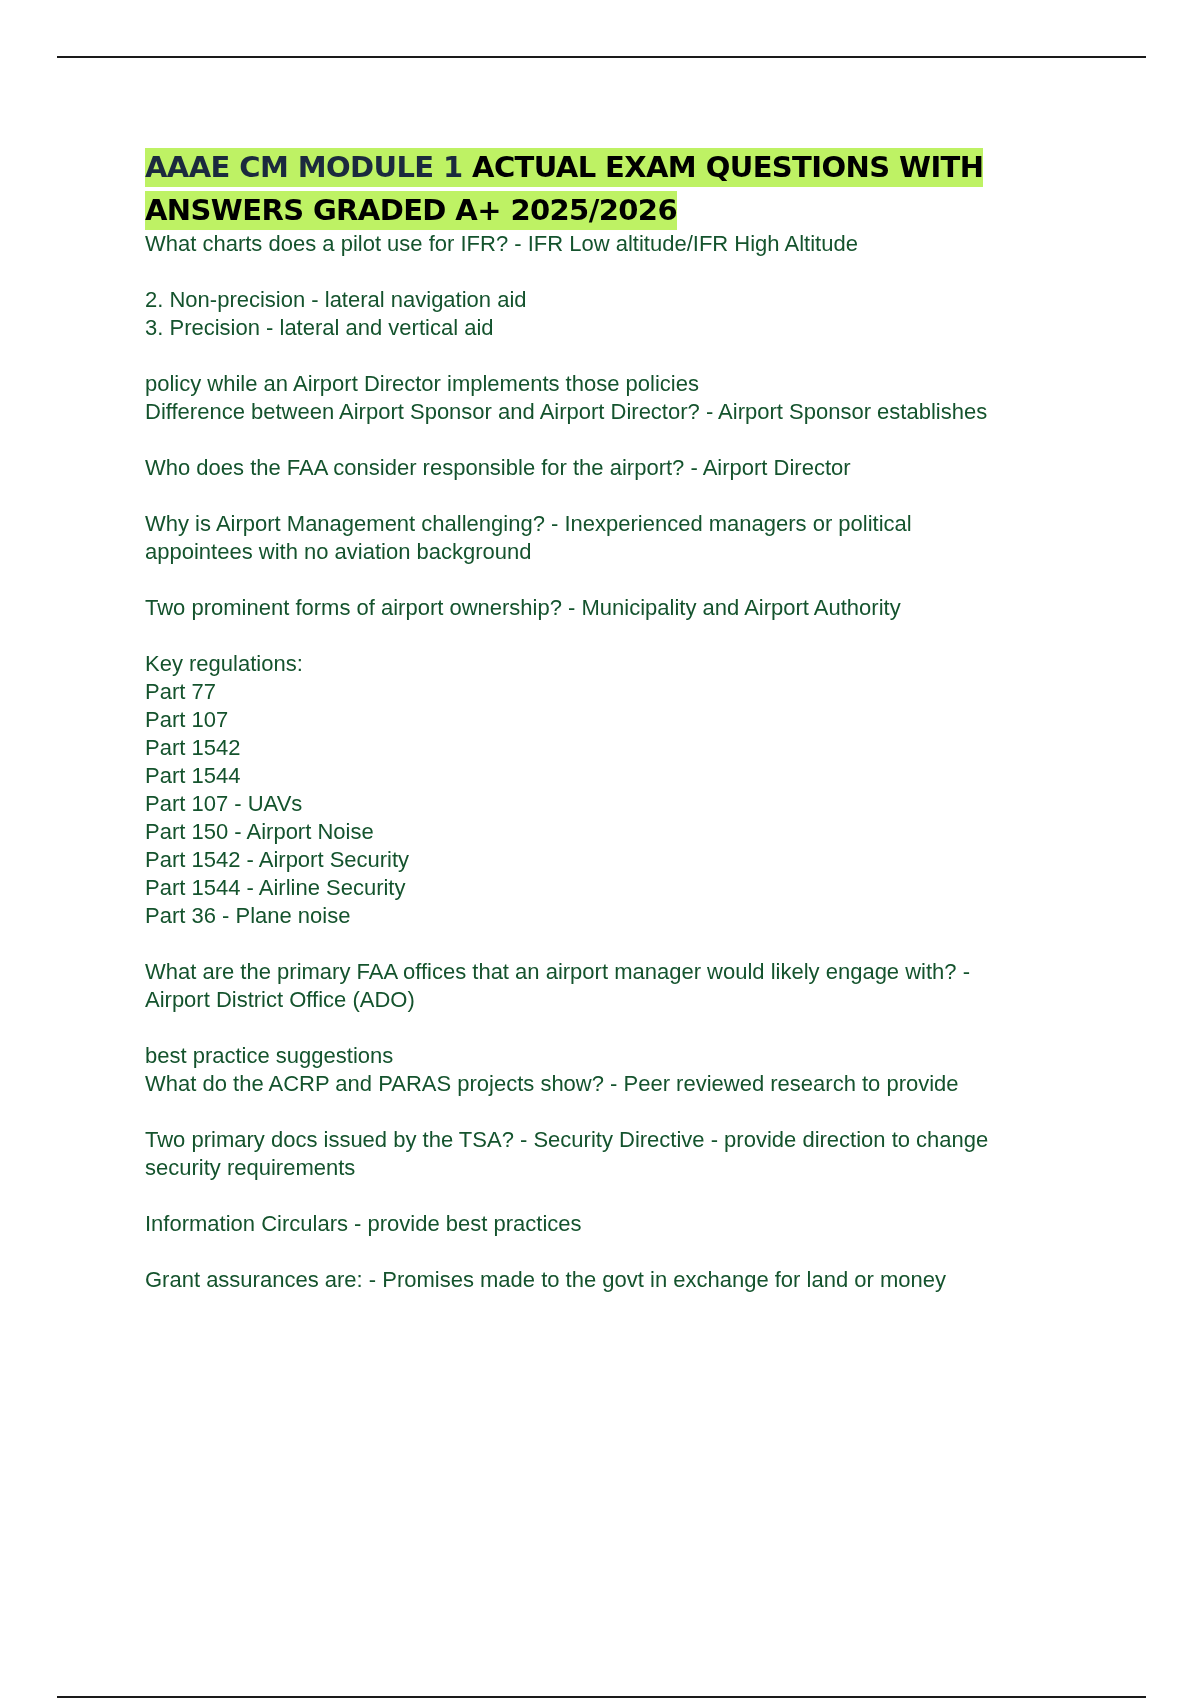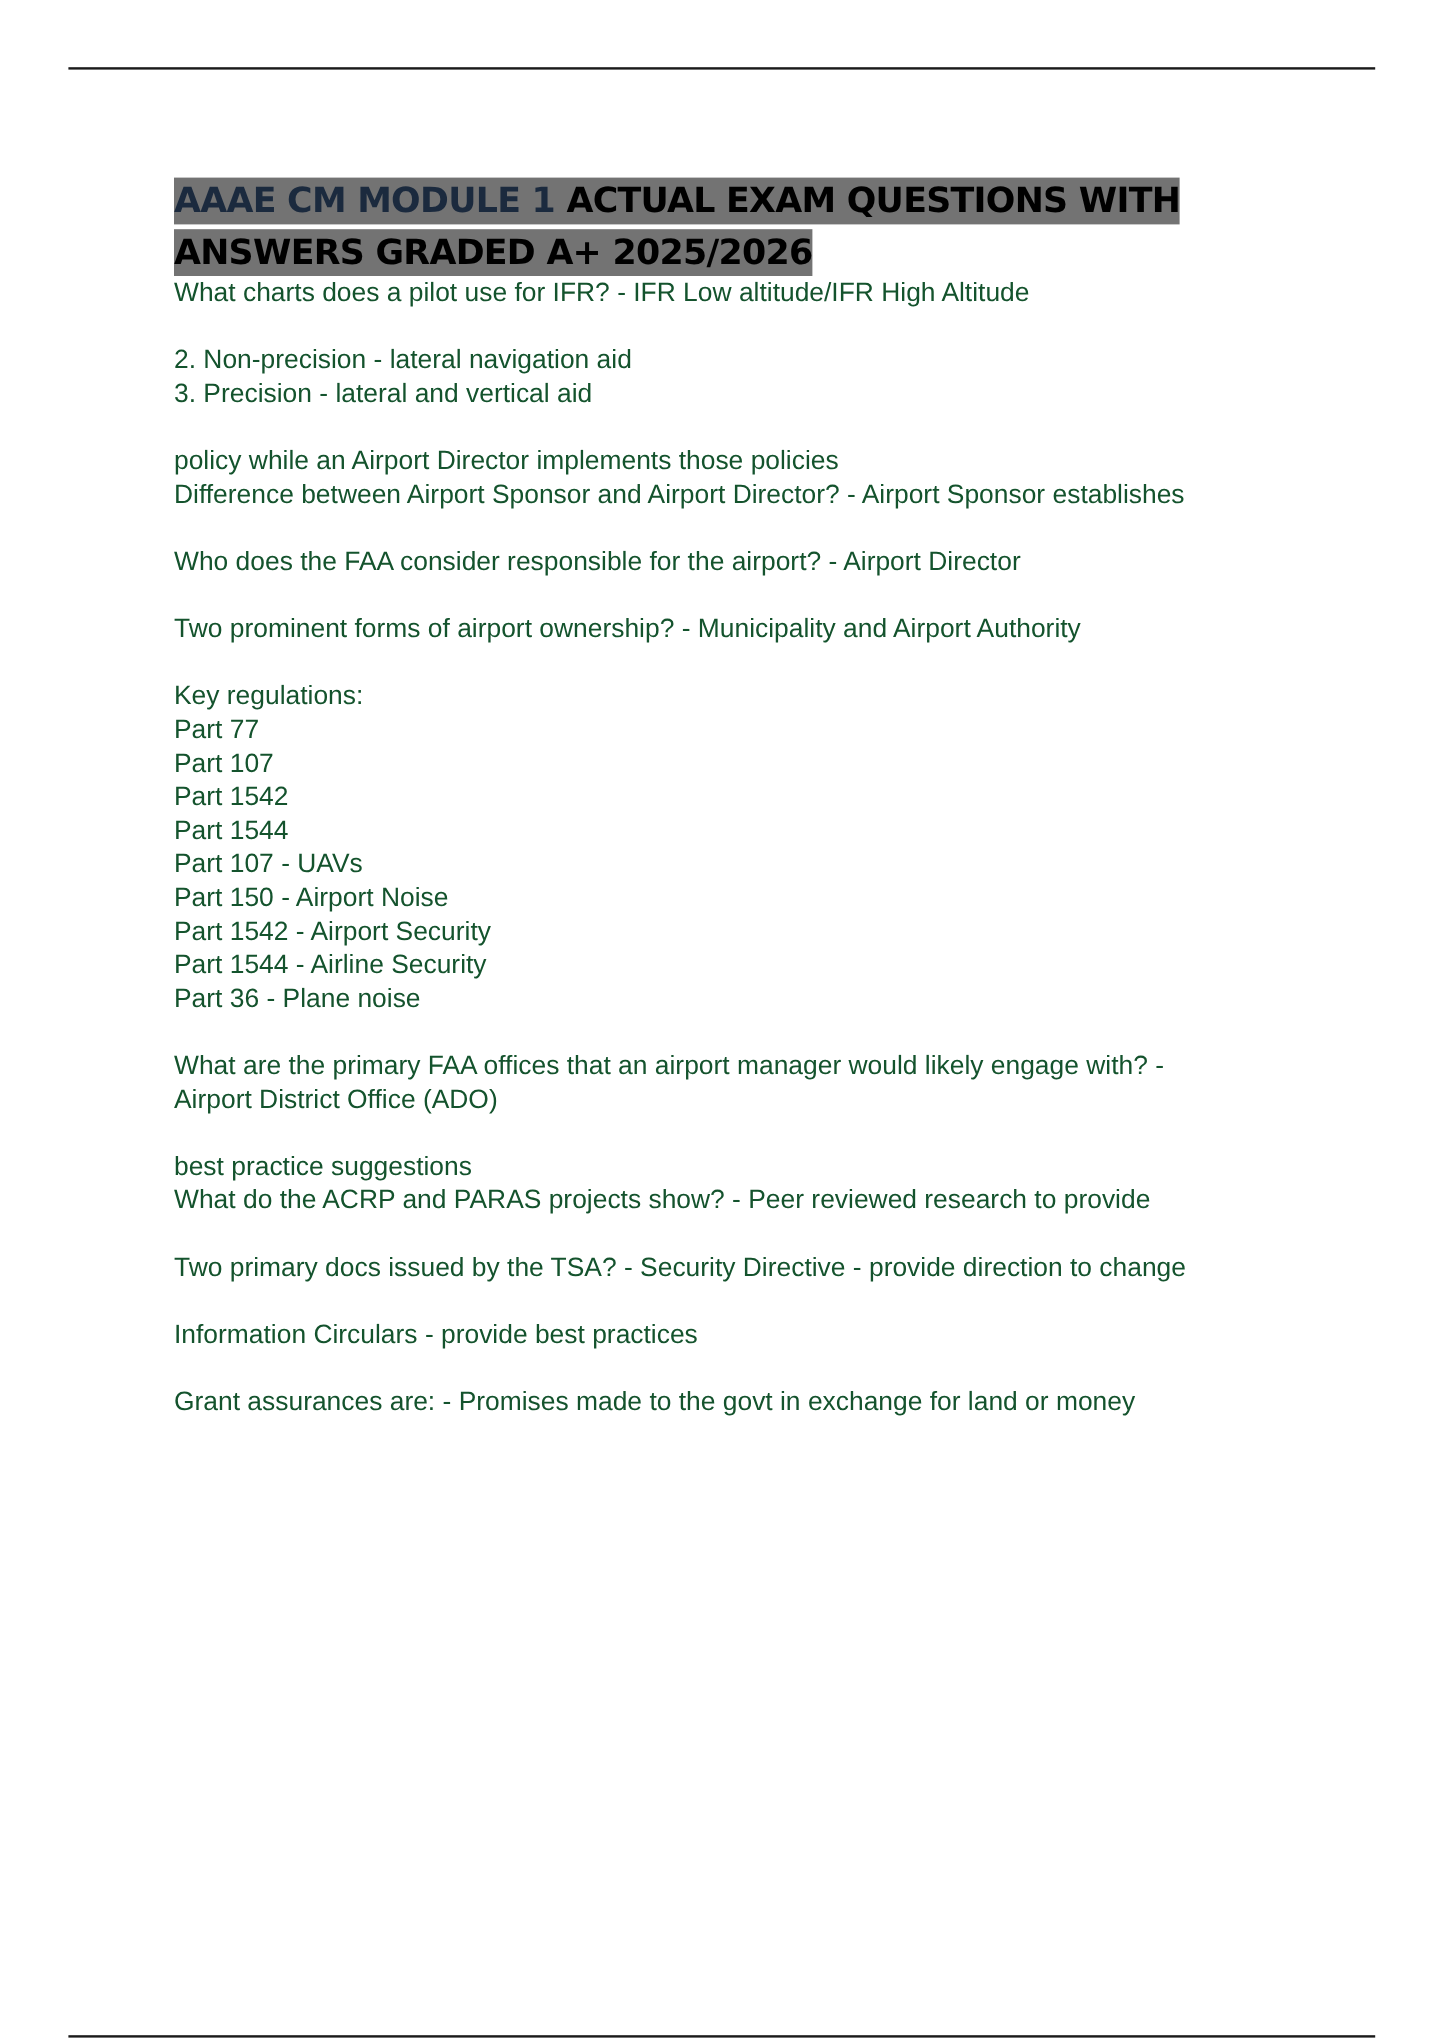--- a/index.html
+++ b/index.html
@@ -33,21 +33,21 @@
   .title {
     font-family: "DejaVu Sans", sans-serif;
     font-weight: bold;
     font-size: 29px;
     line-height: 43px;
     letter-spacing: -0.6px;
     color: #000;
     margin: 0;
   }
   .title .hl {
-    background: #737373;
+    background: #bef264;
     padding: 2px 0 3px 0;
     -webkit-box-decoration-break: clone;
     box-decoration-break: clone;
   }
   .title .navy { color: #1b2a3e; }
   .body-text {
     color: #14532d;
     font-size: 22px;
     line-height: 28px;
     margin-top: -2px;
@@ -77,20 +77,24 @@
         <span class="line">3. Precision - lateral and vertical aid</span>
       </div>
       <div class="qa">
         <span class="line">policy while an Airport Director implements those policies</span>
         <span class="line">Difference between Airport Sponsor and Airport Director? - Airport Sponsor establishes</span>
       </div>
       <div class="qa">
         <span class="line">Who does the FAA consider responsible for the airport? - Airport Director</span>
       </div>
       <div class="qa">
+        <span class="line">Why is Airport Management challenging? - Inexperienced managers or political</span>
+        <span class="line">appointees with no aviation background</span>
+      </div>
+      <div class="qa">
         <span class="line">Two prominent forms of airport ownership? - Municipality and Airport Authority</span>
       </div>
       <div class="qa">
         <span class="line">Key regulations:</span>
         <span class="line">Part 77</span>
         <span class="line">Part 107</span>
         <span class="line">Part 1542</span>
         <span class="line">Part 1544</span>
         <span class="line">Part 107 - UAVs</span>
         <span class="line">Part 150 - Airport Noise</span>
@@ -101,20 +105,21 @@
       <div class="qa">
         <span class="line">What are the primary FAA offices that an airport manager would likely engage with? -</span>
         <span class="line">Airport District Office (ADO)</span>
       </div>
       <div class="qa">
         <span class="line">best practice suggestions</span>
         <span class="line">What do the ACRP and PARAS projects show? - Peer reviewed research to provide</span>
       </div>
       <div class="qa">
         <span class="line">Two primary docs issued by the TSA? - Security Directive - provide direction to change</span>
+        <span class="line">security requirements</span>
       </div>
       <div class="qa">
         <span class="line">Information Circulars - provide best practices</span>
       </div>
       <div class="qa">
         <span class="line">Grant assurances are: - Promises made to the govt in exchange for land or money</span>
       </div>
     </div>
 </div>
 

